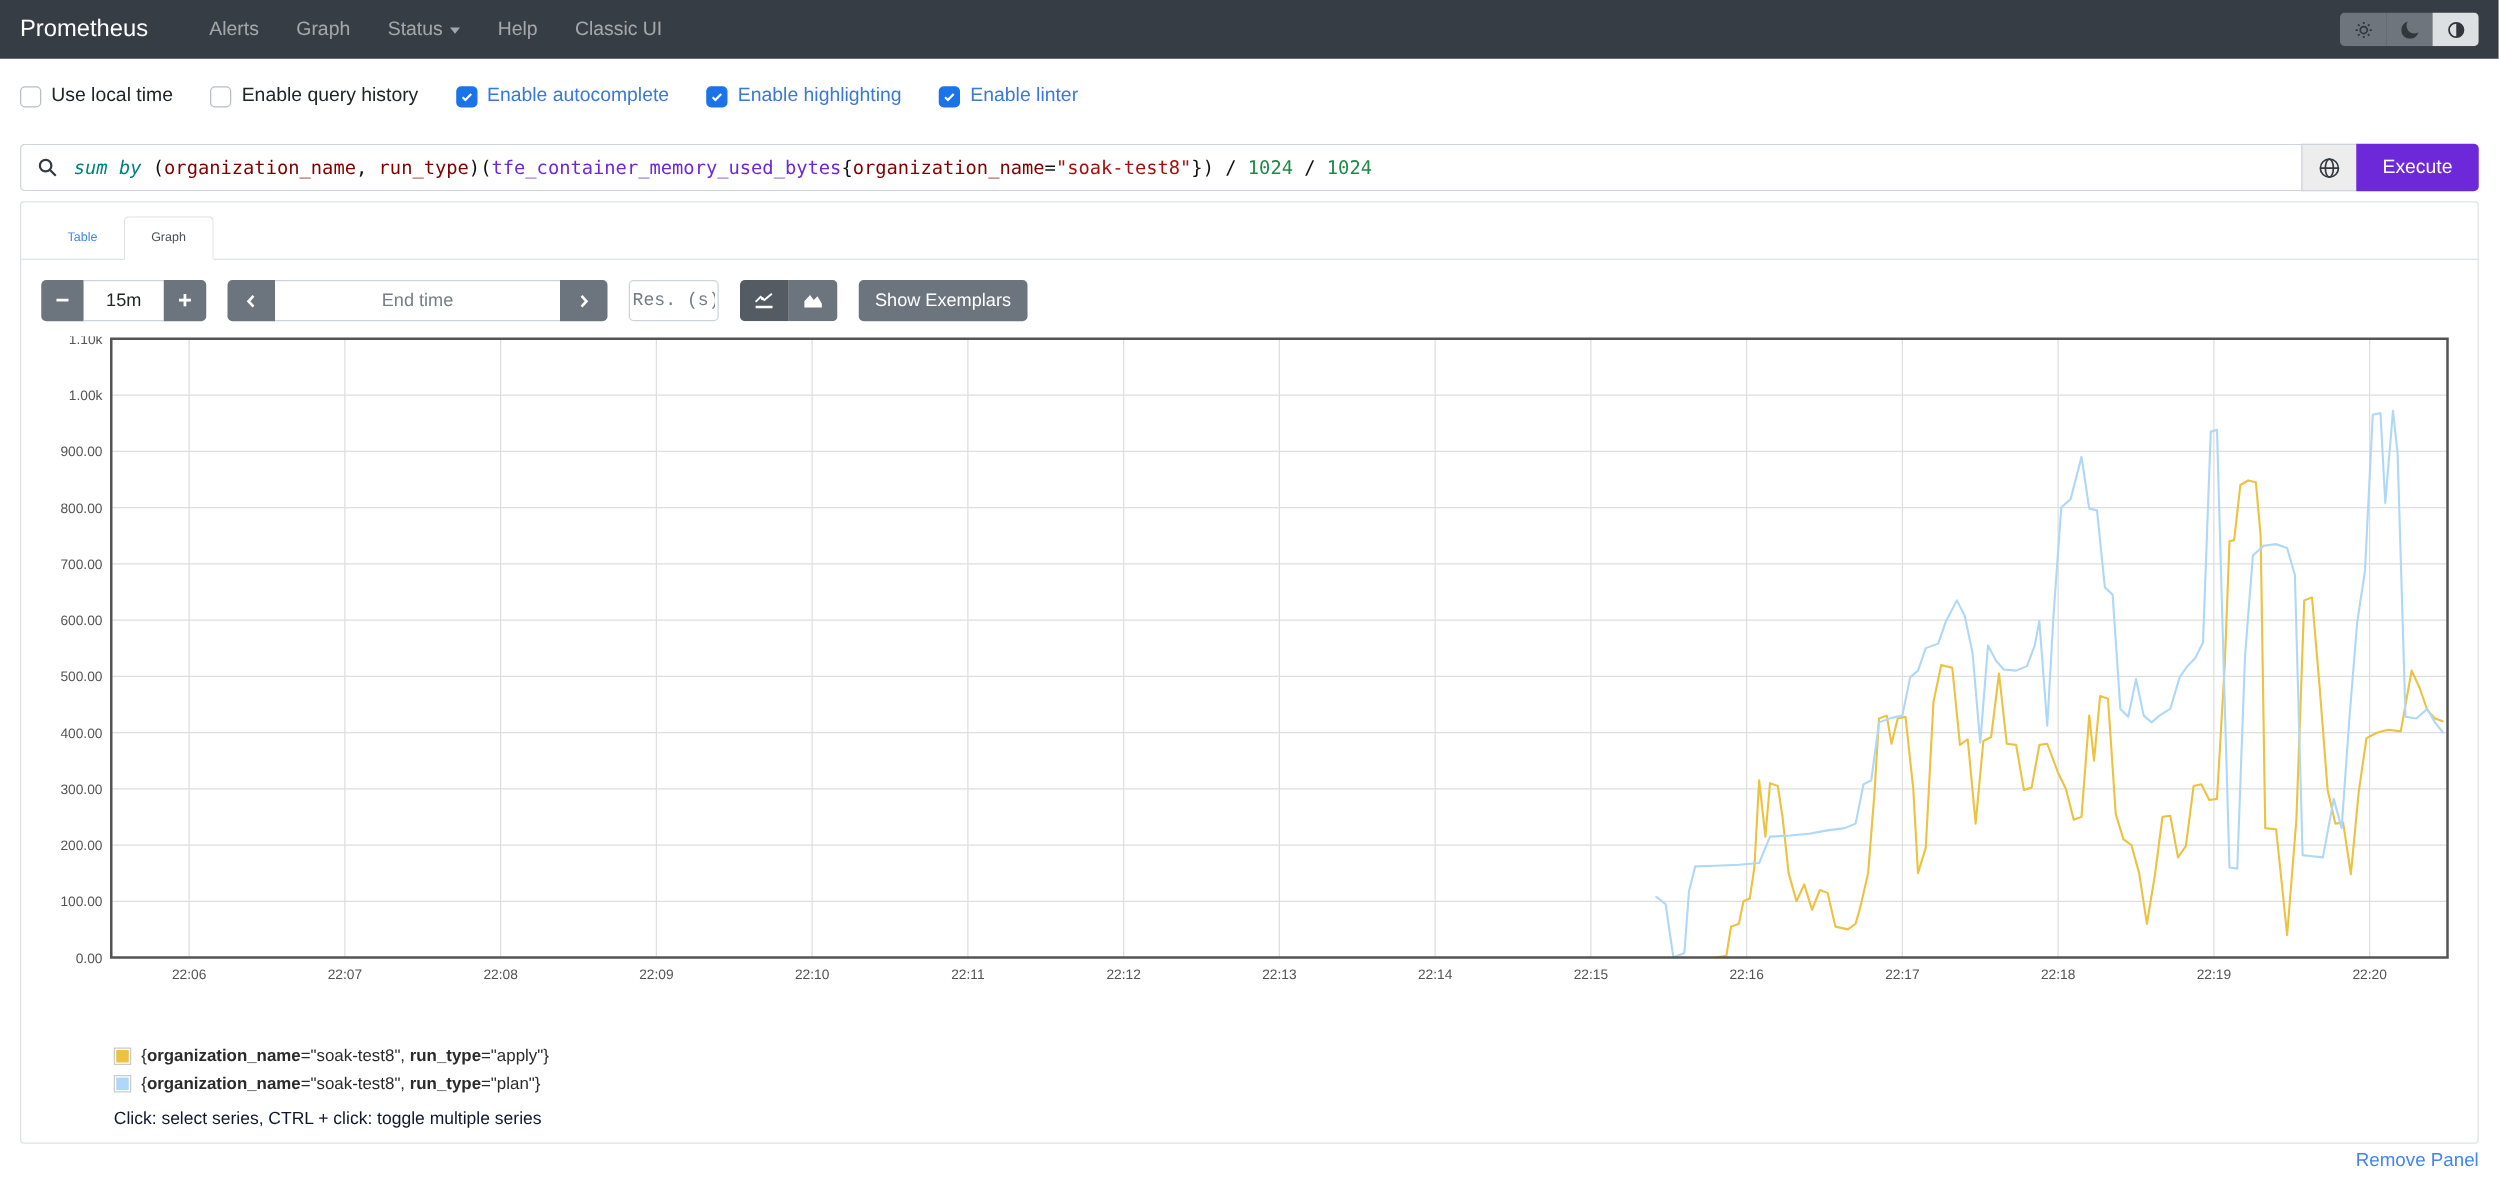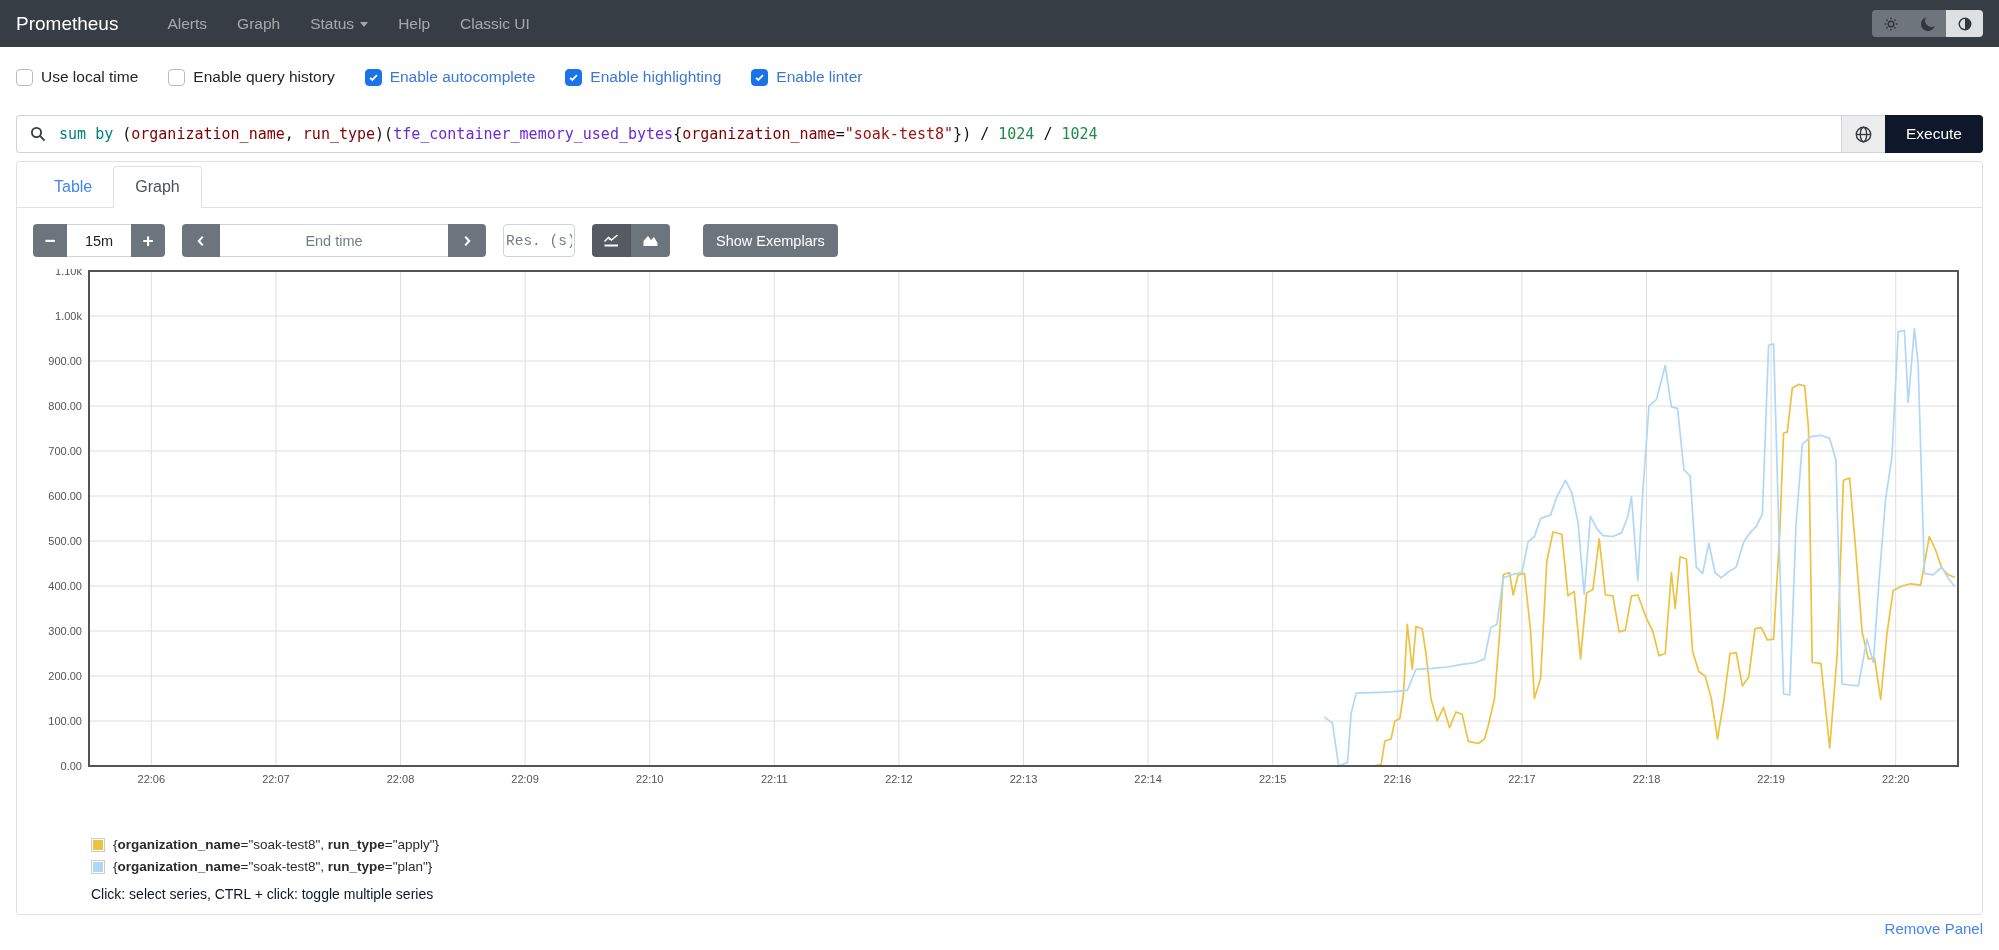--- a/index.html
+++ b/index.html
@@ -27,36 +27,36 @@
         display:flex; align-items:center; justify-content:center; flex:0 0 auto; }
   .cb.checked { background:#1a73e8; border-color:#1a73e8; }
   .opt .lbl.on { color:#3a78d9; }
 
   
   .query-row { display:flex; margin-top:26px; height:38px; }
   .query-group { display:flex; flex:1; border:1px solid #ced4da; border-radius:4px 0 0 4px; border-right:none; background:#fff; }
   .q-search { width:42px; display:flex; align-items:center; justify-content:center; }
   .q-input { flex:1; display:flex; align-items:center; font-family:"DejaVu Sans Mono", monospace;
              font-size:15px; white-space:pre; overflow:hidden; }
-  .tok-keyword { color:#008080; }
+  .tok-keyword { color:#008080;font-style:italic; }
   .tok-label   { color:#800000; }
   .tok-metric  { color:#6d28d9; }
   .tok-string  { color:#a11111; }
   .tok-number  { color:#1e8a46; }
   .tok-plain   { color:#111; }
   .q-globe { width:44px; background:#ededee; border:1px solid #ced4da; border-right:none;
              display:flex; align-items:center; justify-content:center; cursor:pointer; }
-  .execute-btn { width:98px; background:#0f172a; color:#fff; border:none; font-size:15.5px;
+  .execute-btn { width:98px; background:#6d28d9; color:#fff; border:none; font-size:15.5px;
                  border-radius:0 4px 4px 0; cursor:pointer; font-family:inherit; }
 
   
   .card { margin-top:8px; border:1px solid #dee2e6; border-radius:3px; background:#fff; }
   .tab-header { display:flex; justify-content:space-between; border-bottom:1px solid #dee2e6; padding:0 14px 0 16px; height:46px; }
   .tabs { display:flex; align-items:flex-end; }
-  .tab { font-size:16px; padding:11px 21px; cursor:pointer; }
+  .tab { font-size:10px; padding:11px 21px; cursor:pointer; }
   .tab.link { color:#4285f0; }
   .tab.active { border:1px solid #dee2e6; border-bottom:1px solid #fff; margin-bottom:-1px;
                 border-radius:4px 4px 0 0; color:#495057; background:#fff; }
   .stats { display:flex; gap:16px; padding-top:10px; font-size:12.8px; color:#8b9299; }
 
   .tab-content { padding:16px 16px 12px 16px; }
 
   
   .toolbar { display:flex; align-items:center; gap:17px; height:33px; }
   .grp { display:flex; height:33px; }
@@ -71,21 +71,21 @@
   .tinput.duration { width:64px; }
   .tinput.endtime { width:228px; }
   .tinput::placeholder { color:#757d84; }
   .res-input { width:72px; height:33px; border:1px solid #ced4da; border-radius:4px; text-align:center;
                font-size:14.5px; font-family:Liberation Mono, monospace; outline:none; }
   .res-input::placeholder { color:#757d84; }
   .chart-toggle { display:flex; height:33px; border-radius:4px; overflow:hidden; }
   .ct-btn { width:39px; background:#6c757d; border:none; display:flex; align-items:center; justify-content:center; cursor:pointer; }
   .ct-btn.active { background:#545b62; }
   .exemplars-btn { height:33px; padding:0 13px; background:#6c757d; color:#fff; border:none; border-radius:4px;
-                   font-size:14.5px; cursor:pointer; font-family:inherit;margin-left:16px; }
+                   font-size:14.5px; cursor:pointer; font-family:inherit; }
 
   
   .chart-wrap { margin-top:12px; }
   .chart-wrap svg { display:block; width:100%; }
   .axis-text { font-family:"Liberation Sans", sans-serif; font-size:11px; fill:#545454; }
 
   
   .legend { margin:50px 0 0 58px; display:flex; flex-direction:column; gap:7px; }
   .legend-item { display:flex; align-items:center; gap:8px; font-size:13.5px; color:#2b2b2b; cursor:pointer; }
   .swatch { width:14px; height:14px; border:1px solid #ccc; background:#fff; padding:1px; display:inline-block; flex:0 0 auto; }

